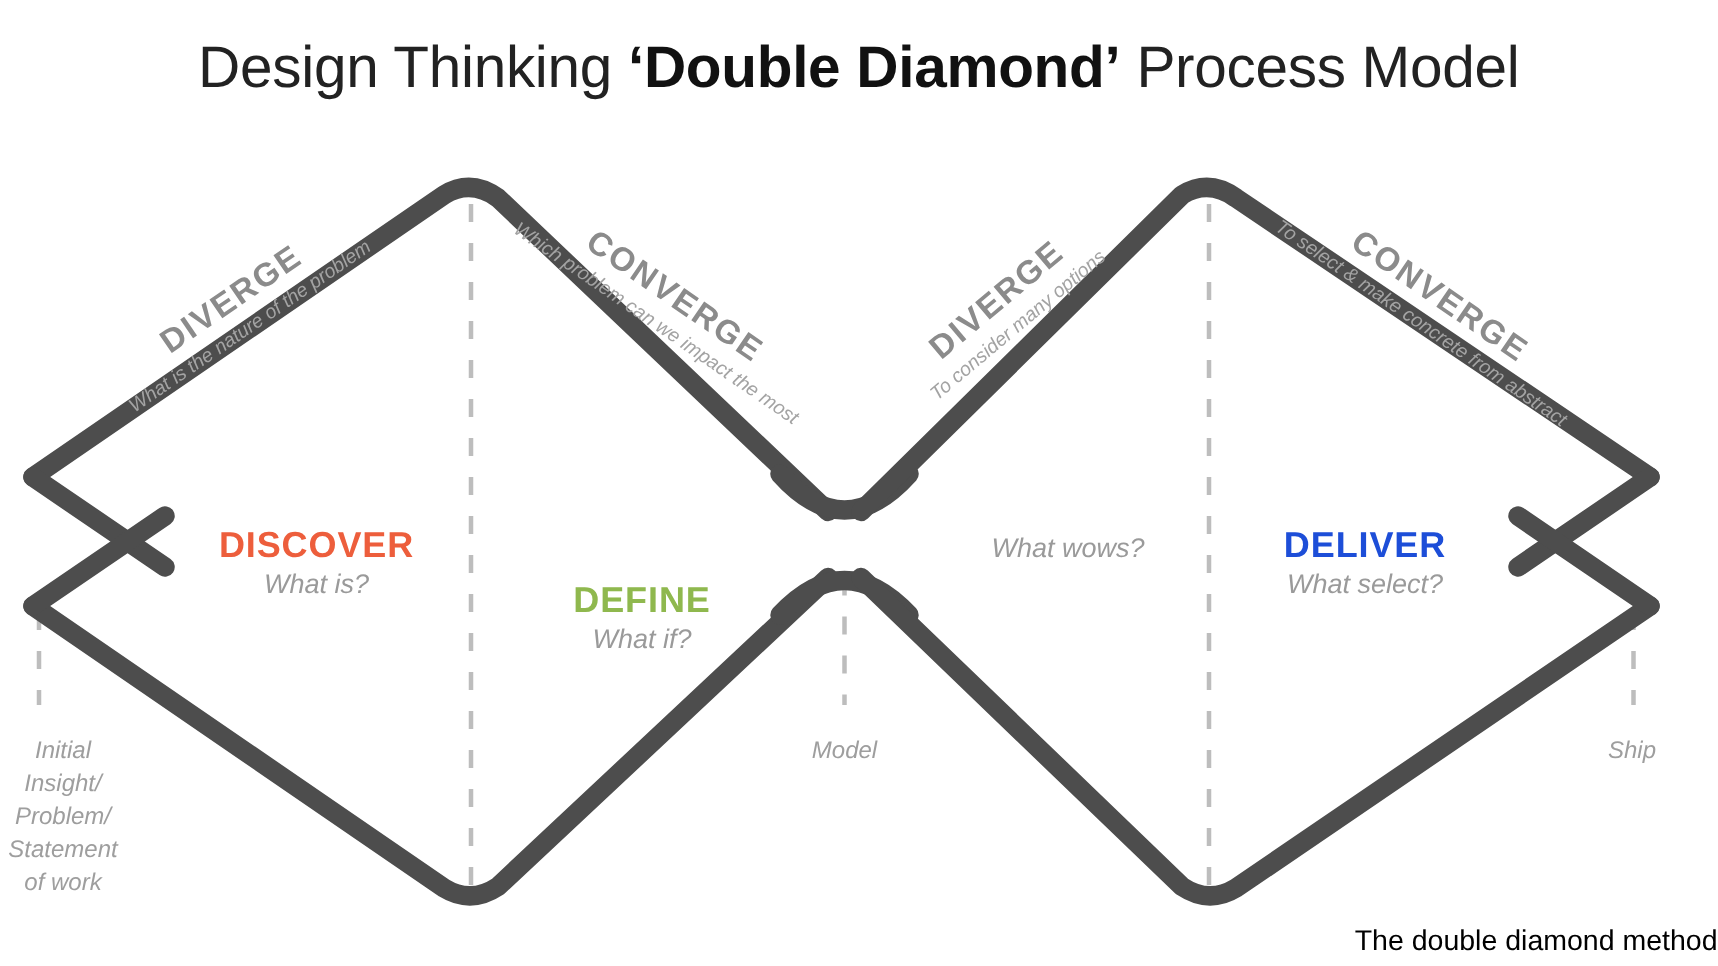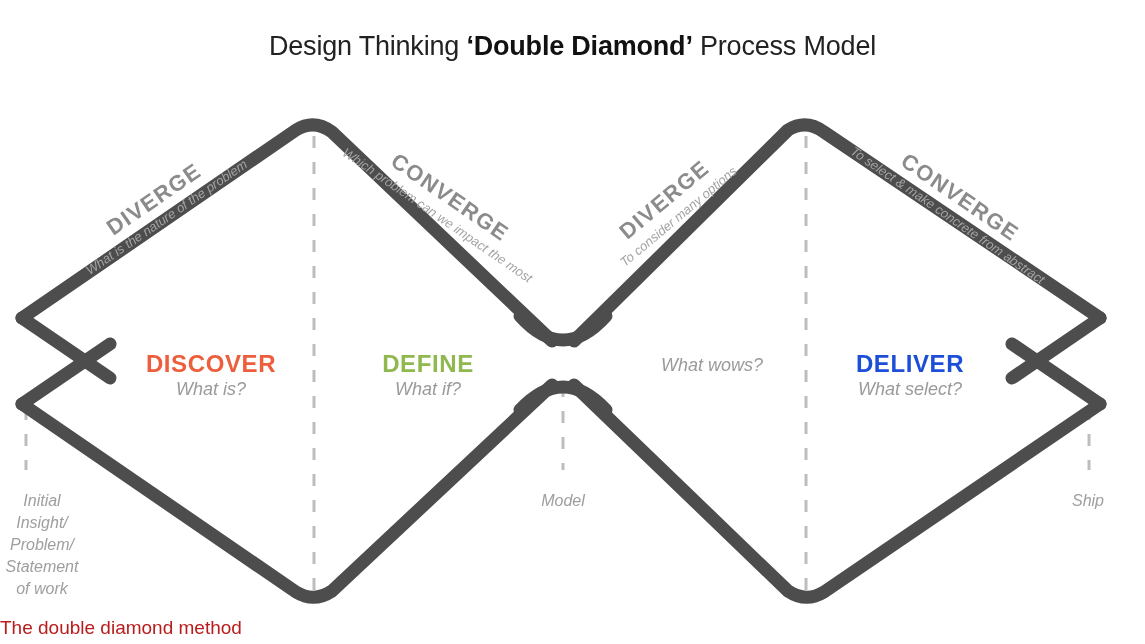--- a/index.html
+++ b/index.html
@@ -24,21 +24,21 @@
   }
 
   
   .title {
     position: absolute;
     left: 0;
     top: 22px;
     width: 1145px;
     text-align: center;
     font-family: "Liberation Sans", sans-serif;
-    font-size: 27px;
+    font-size: 39px;
     line-height: 48px;
     color: #222222;
     letter-spacing: -0.2px;
     white-space: nowrap;
   }
   .title .bold {
     font-weight: bold;
     color: #111111;
   }
 
@@ -141,24 +141,24 @@
     top: 490px;
     width: 110px;
   }
 
   
   .caption {
     position: absolute;
     left: 0;
     top: 615px;
     width: 1145px;
-    text-align: left;
+    text-align: right;
     font-family: "Liberation Sans", sans-serif;
     font-size: 19px;
-    color: #b91c1c;
+    color: #000000;
     line-height: 26px;
     white-space: nowrap;
   }
 </style>
 </head>
 <body>
 
 <div id="page">
 
   <div class="title">
@@ -214,21 +214,21 @@
       <span class="slant-name">CONVERGE</span>
       <span class="slant-sub">To select &amp; make concrete from abstract</span>
     </div>
 
     <div class="phase" id="phase-discover" style="left: 96px; top: 352px;">
       <span class="phase-name" style="color:#ed5e3c;">DISCOVER</span>
       <span class="phase-sub">What is?</span>
     </div>
 
     <div class="phase" id="phase-define" style="left: 313px; top: 352px;">
-      <span class="phase-name" style="color:#8fb84e;">DEFINE</span>
+      <span class="phase-name" style="color:#8fb84e;margin-top:37px;">DEFINE</span>
       <span class="phase-sub">What if?</span>
     </div>
 
     <div class="phase" id="phase-develop" style="left: 597px; top: 352px;">
       <span class="phase-sub">What wows?</span>
     </div>
 
     <div class="phase" id="phase-deliver" style="left: 795px; top: 352px;">
       <span class="phase-name" style="color:#1d4ed8;">DELIVER</span>
       <span class="phase-sub">What select?</span>

